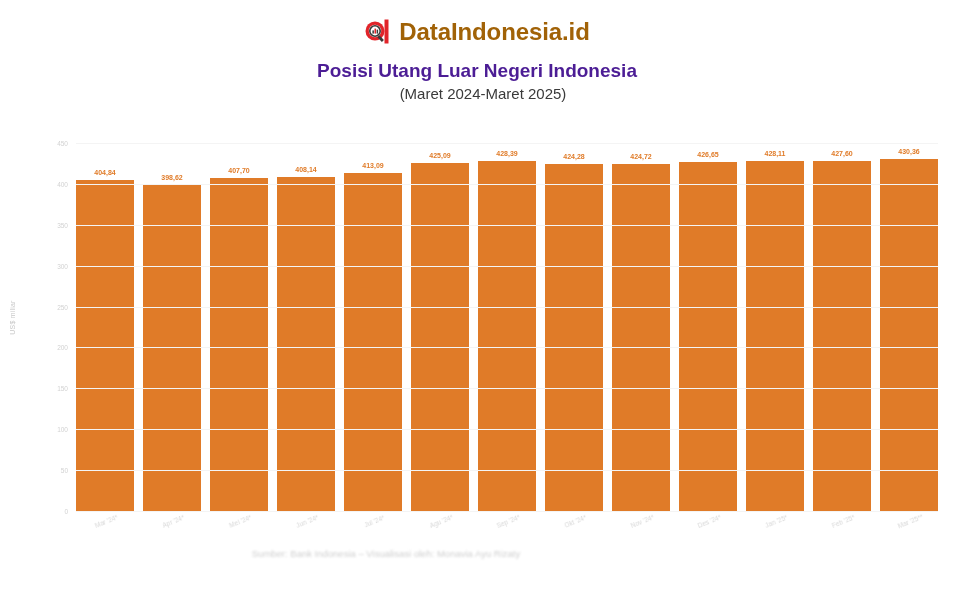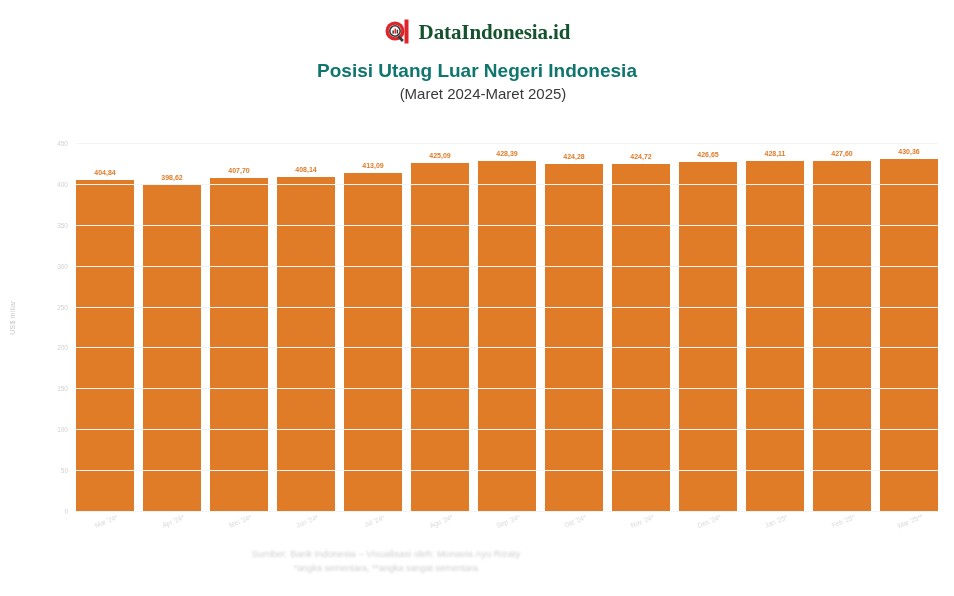--- a/index.html
+++ b/index.html
@@ -11,27 +11,26 @@
     position:relative;
     color:#333;
   }
   .brand{
     display:flex;align-items:center;justify-content:center;
     gap:9px;
     margin-top:18px;
   }
   .brand-logo{width:26px;height:28px;flex:0 0 auto;}
   .brand-name{
-    font-size:21px;font-weight:700;color:#14532d;
+    font-size:24px;font-weight:700;color:#a16207;
     letter-spacing:-0.1px;
-    font-family:Liberation Serif, serif;
   }
   .title{
     text-align:center;
-    font-size:19px;font-weight:700;color:#0f766e;
+    font-size:19px;font-weight:700;color:#4c1d95;
     margin-top:14px;
   }
   .subtitle{
     text-align:center;
     font-size:15px;font-weight:400;color:#3a3a3a;
     margin-top:3px;
     padding-left:12px;
   }
 
   .chart-wrap{
@@ -242,14 +241,13 @@
       <div class="xlabel">Nov '24*</div>
       <div class="xlabel">Des '24*</div>
       <div class="xlabel">Jan '25*</div>
       <div class="xlabel">Feb '25*</div>
       <div class="xlabel">Mar '25**</div>
     </div>
 </div>
 
 <div class="footer">
   <div class="footer-src">Sumber: Bank Indonesia – Visualisasi oleh: Monavia Ayu Rizaty</div>
-  <div class="footer-note">*angka sementara, **angka sangat sementara</div>
 </div>
 
 </body></html>

